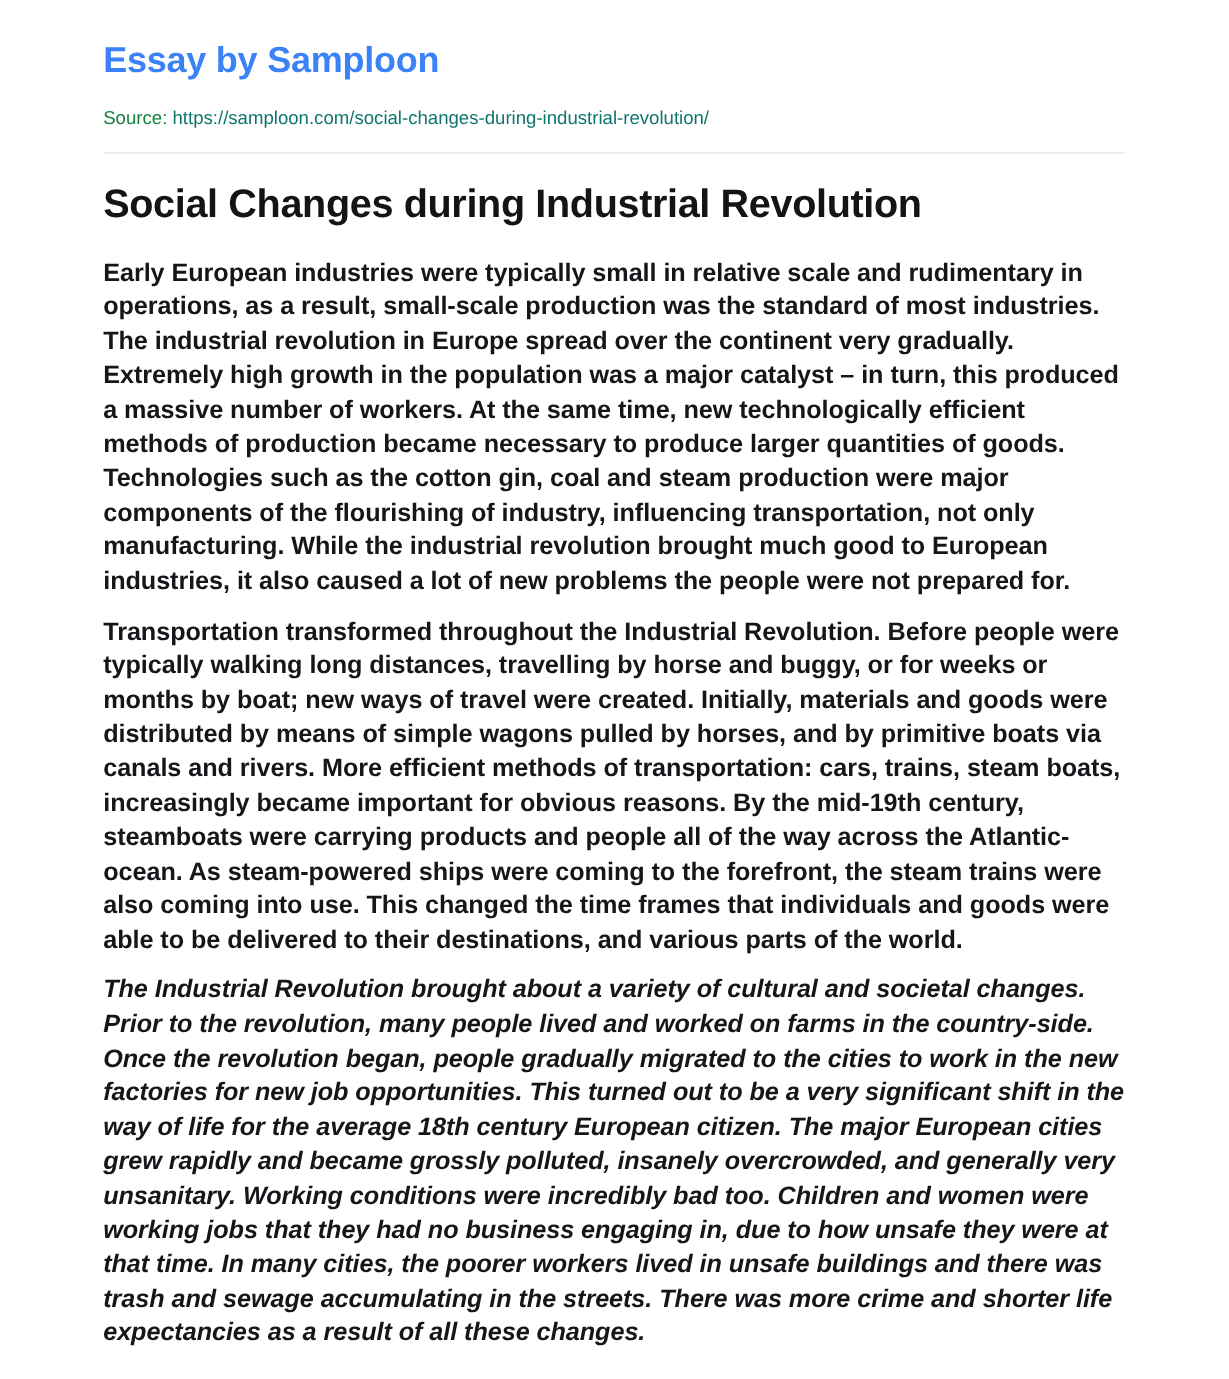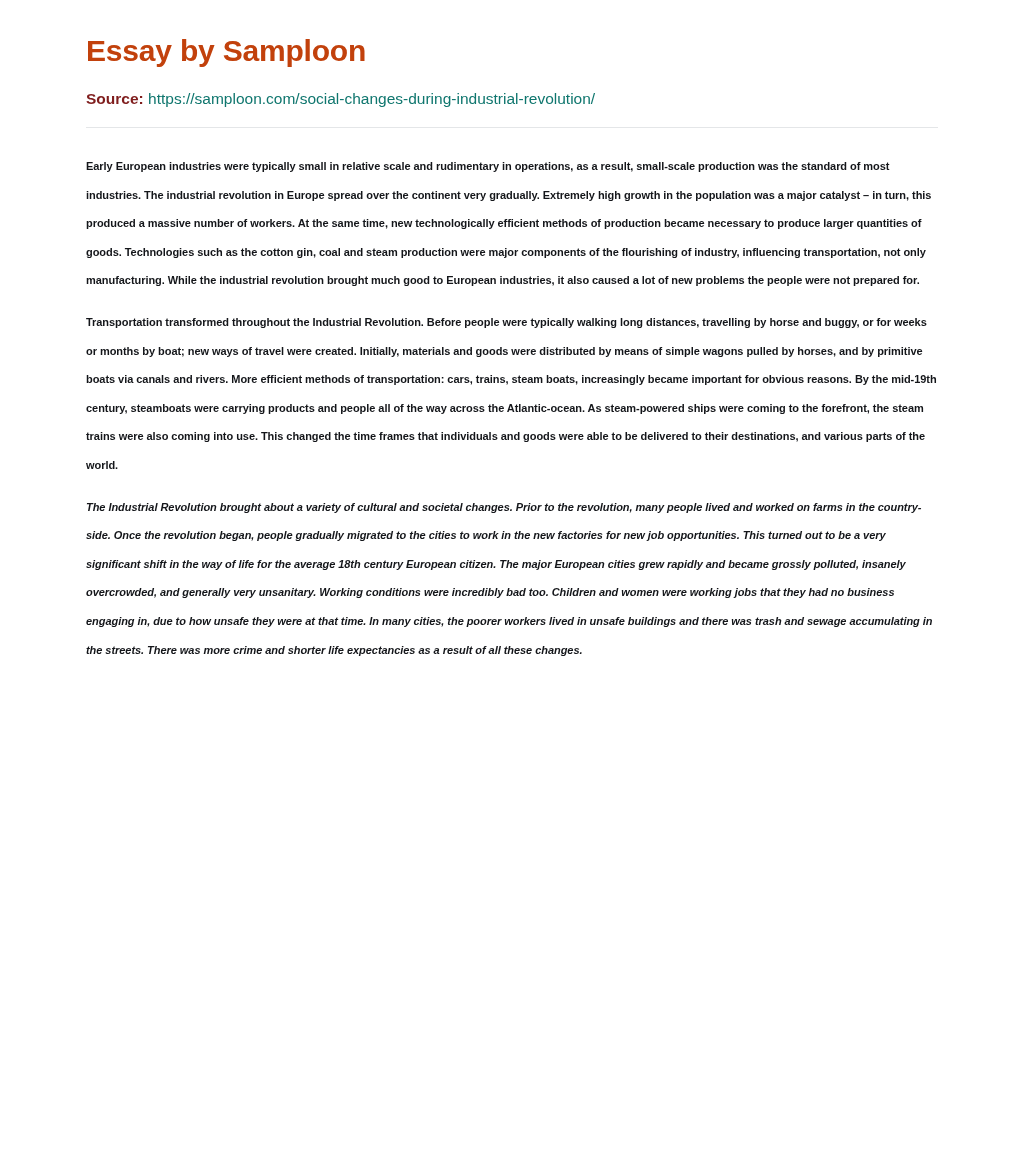--- a/index.html
+++ b/index.html
@@ -21,36 +21,36 @@
     padding: 0 86px;
     background: #ffffff;
     position: relative;
   }
   .site-header {
     padding-top: 34px;
   }
   .brand-title {
     font-size: 30px;
     font-weight: bold;
-    color: #c2410c;
+    color: #3b82f6;
     letter-spacing: -0.2px;
     line-height: 1.1;
     margin: 0;
   }
   .source-row {
     margin-top: 22px;
     font-size: 15.5px;
     line-height: 20px;
     color: #555555;
     white-space: nowrap;
     overflow: hidden;
   }
   .source-label {
-    color: #7f1d1d;
-    font-weight: bold;
+    color: #15803d;
+    font-weight: normal;
     margin-top: 48px;
   }
   .source-link {
     color: #0f766e;
     text-decoration: none;
     font-weight: 500;
   }
   .divider {
     margin-top: 18px;
     height: 1px;
@@ -64,21 +64,21 @@
     font-weight: bold;
     color: #141414;
     letter-spacing: -0.3px;
     line-height: 1.2;
   }
   .article {
     padding-top: 24px;
   }
   .article p {
     margin: 0 0 13px 0;
-    font-size: 11px;
+    font-size: 21px;
     line-height: 28.6px;
     color: #14161a;
     font-weight: 600;
     text-align: left;
     letter-spacing: -0.05px;
     width: 854px;
   }
   .article p:last-child {
     margin-bottom: 0;
     font-style: italic;
@@ -93,20 +93,21 @@
     <h1 class="brand-title">Essay by Samploon</h1>
 
     <div class="source-row">
       <span class="source-label">Source:</span>
       <a class="source-link" href="#">https://samploon.com/social-changes-during-industrial-revolution/</a>
     </div>
 
     <div class="divider"></div>
   </div>
 
+  <h2 class="doc-title">Social Changes during Industrial Revolution</h2>
 
   <div class="article">
     <p>Early European industries were typically small in relative scale and rudimentary in operations, as a result, small-scale production was the standard of most industries. The industrial revolution in Europe spread over the continent very gradually. Extremely high growth in the population was a major catalyst – in turn, this produced a massive number of workers. At the same time, new technologically efficient methods of production became necessary to produce larger quantities of goods. Technologies such as the cotton gin, coal and steam production were major components of the flourishing of industry, influencing transportation, not only manufacturing. While the industrial revolution brought much good to European industries, it also caused a lot of new problems the people were not prepared for.</p>
     <p>Transportation transformed throughout the Industrial Revolution. Before people were typically walking long distances, travelling by horse and buggy, or for weeks or months by boat; new ways of travel were created. Initially, materials and goods were distributed by means of simple wagons pulled by horses, and by primitive boats via canals and rivers. More efficient methods of transportation: cars, trains, steam boats, increasingly became important for obvious reasons. By the mid-19th century, steamboats were carrying products and people all of the way across the Atlantic-ocean. As steam-powered ships were coming to the forefront, the steam trains were also coming into use. This changed the time frames that individuals and goods were able to be delivered to their destinations, and various parts of the world.</p>
     <p>The Industrial Revolution brought about a variety of cultural and societal changes. Prior to the revolution, many people lived and worked on farms in the country-side. Once the revolution began, people gradually migrated to the cities to work in the new factories for new job opportunities. This turned out to be a very significant shift in the way of life for the average 18th century European citizen. The major European cities grew rapidly and became grossly polluted, insanely overcrowded, and generally very unsanitary. Working conditions were incredibly bad too. Children and women were working jobs that they had no business engaging in, due to how unsafe they were at that time. In many cities, the poorer workers lived in unsafe buildings and there was trash and sewage accumulating in the streets. There was more crime and shorter life expectancies as a result of all these changes.</p>
   </div>
 
 </div>
 
 </body></html>

